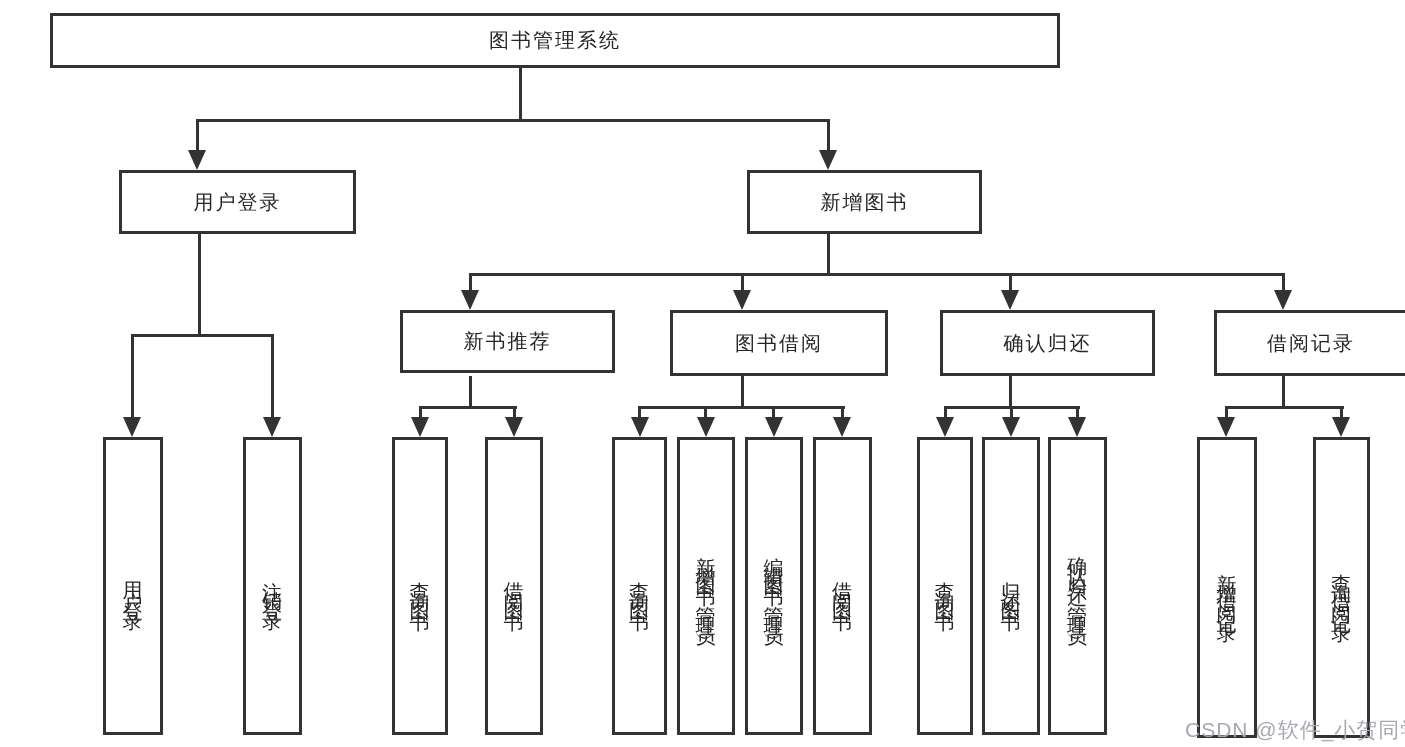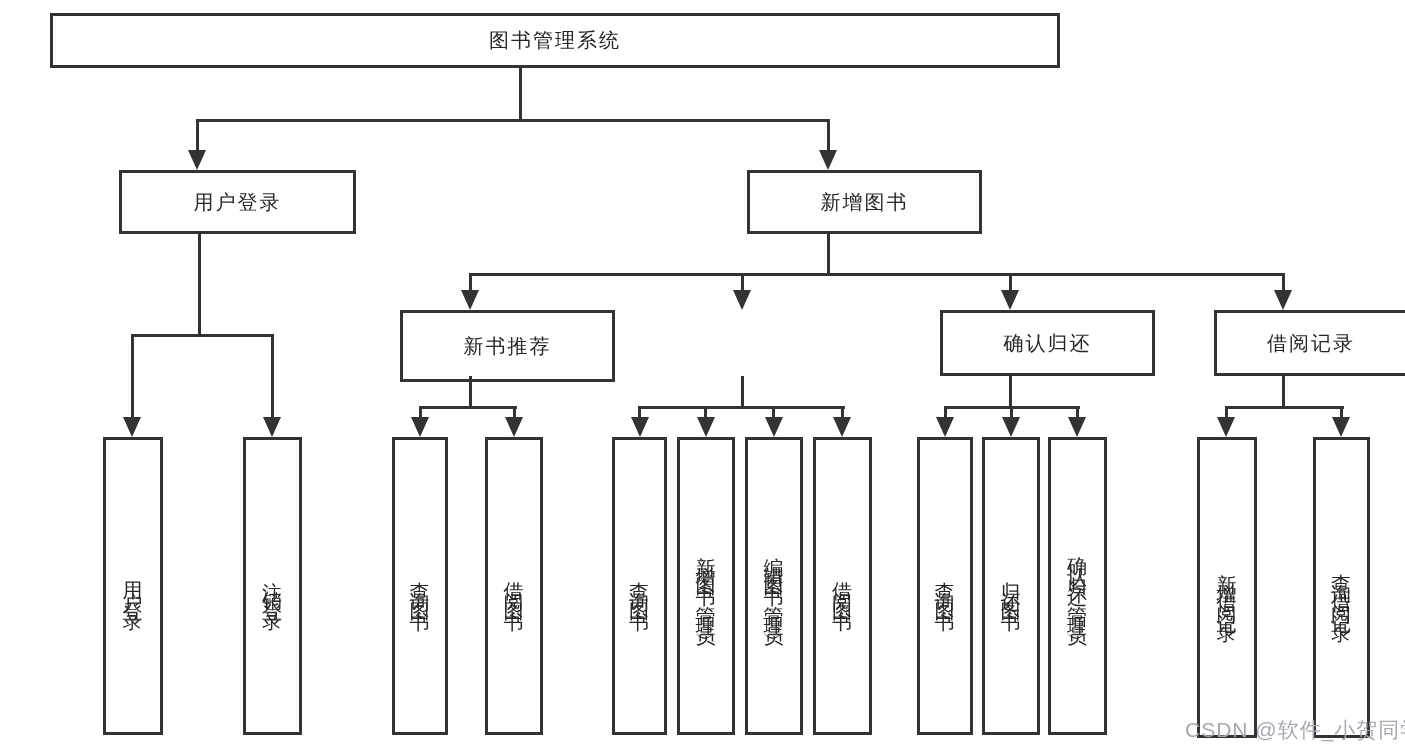--- a/index.html
+++ b/index.html
@@ -39,22 +39,25 @@
     <span>图书管理系统</span>
   </div>
 
   <div class="box hbox" style="left:82px;top:170px;width:237px;height:64px">
     <span>用户登录</span>
   </div>
   <div class="box hbox" style="left:710px;top:170px;width:235px;height:64px">
     <span>新增图书</span>
   </div>
 
-  <div class="box hbox" style="left:363px;top:310px;width:215px;height:72px">
+  <div class="box hbox" style="left:363px;top:310px;width:215px;height:63px">
     <span>新书推荐</span>
+  </div>
+  <div class="box hbox" style="left:633px;top:310px;width:218px;height:66px">
+    <span>图书借阅</span>
   </div>
   <div class="box hbox" style="left:903px;top:310px;width:215px;height:66px">
     <span>确认归还</span>
   </div>
   <div class="box hbox" style="left:1177px;top:310px;width:194px;height:66px">
     <span>借阅记录</span>
   </div>
 
   <div class="box leaf" style="left:103px;width:60px">
     <span class="vtext">用户登录</span>

